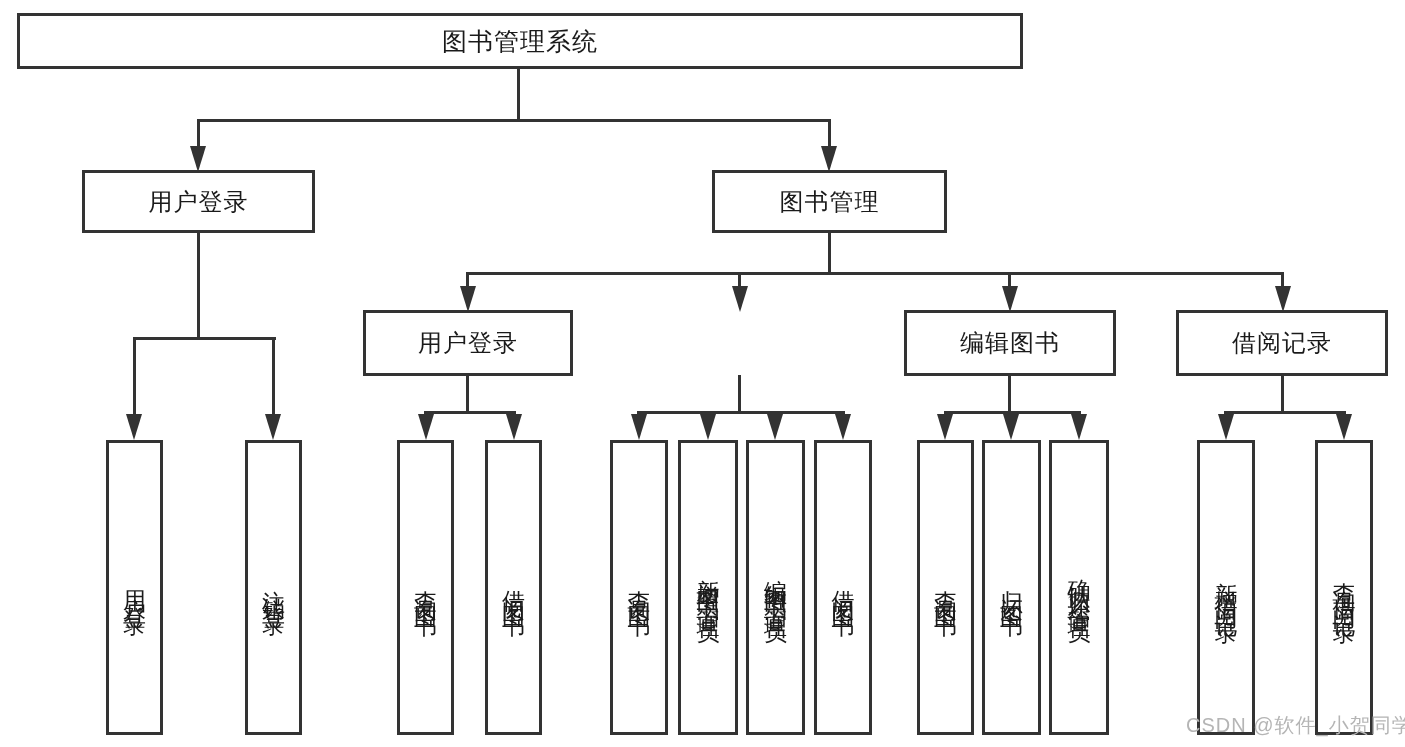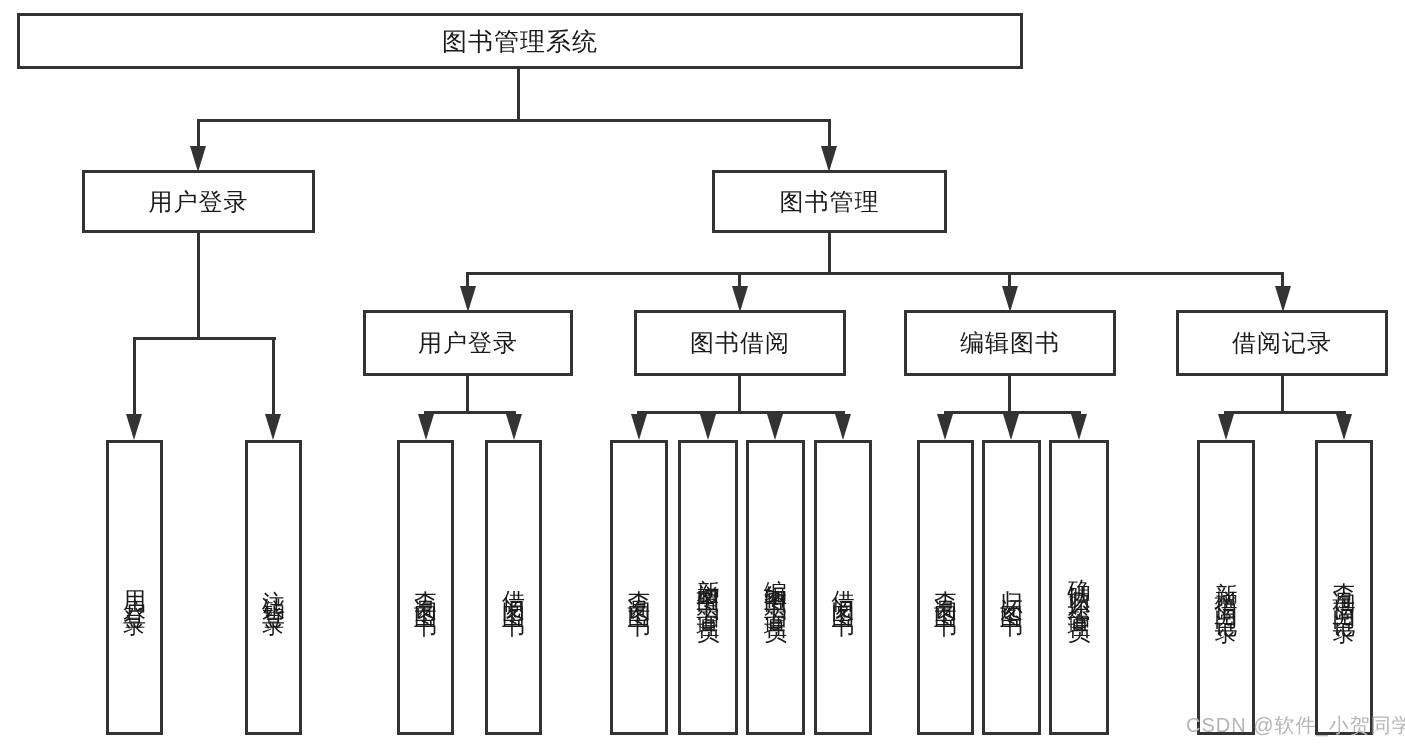--- a/index.html
+++ b/index.html
@@ -51,21 +51,20 @@
 </style>
 </head>
 <body>
 
 <div class="canvas">
 
   <div class="box hnode n-root">图书管理系统</div>
   <div class="box hnode n-l2a">用户登录</div>
   <div class="box hnode n-l2b">图书管理</div>
   <div class="box hnode n-l3a">用户登录</div>
-  <div class="box hnode n-l3b">图书借阅</div>
   <div class="box hnode n-l3c">编辑图书</div>
   <div class="box hnode n-l3d">借阅记录</div>
 
   <div class="box leaf n-f1">用户登录</div>
   <div class="box leaf n-f2">注销登录</div>
   <div class="box leaf n-f3">查询图书</div>
   <div class="box leaf n-f4">借阅图书</div>
   <div class="box leaf n-f5">查询图书</div>
   <div class="box leaf n-f6">新增图书（管理员）</div>
   <div class="box leaf n-f7">编辑图书（管理员）</div>

